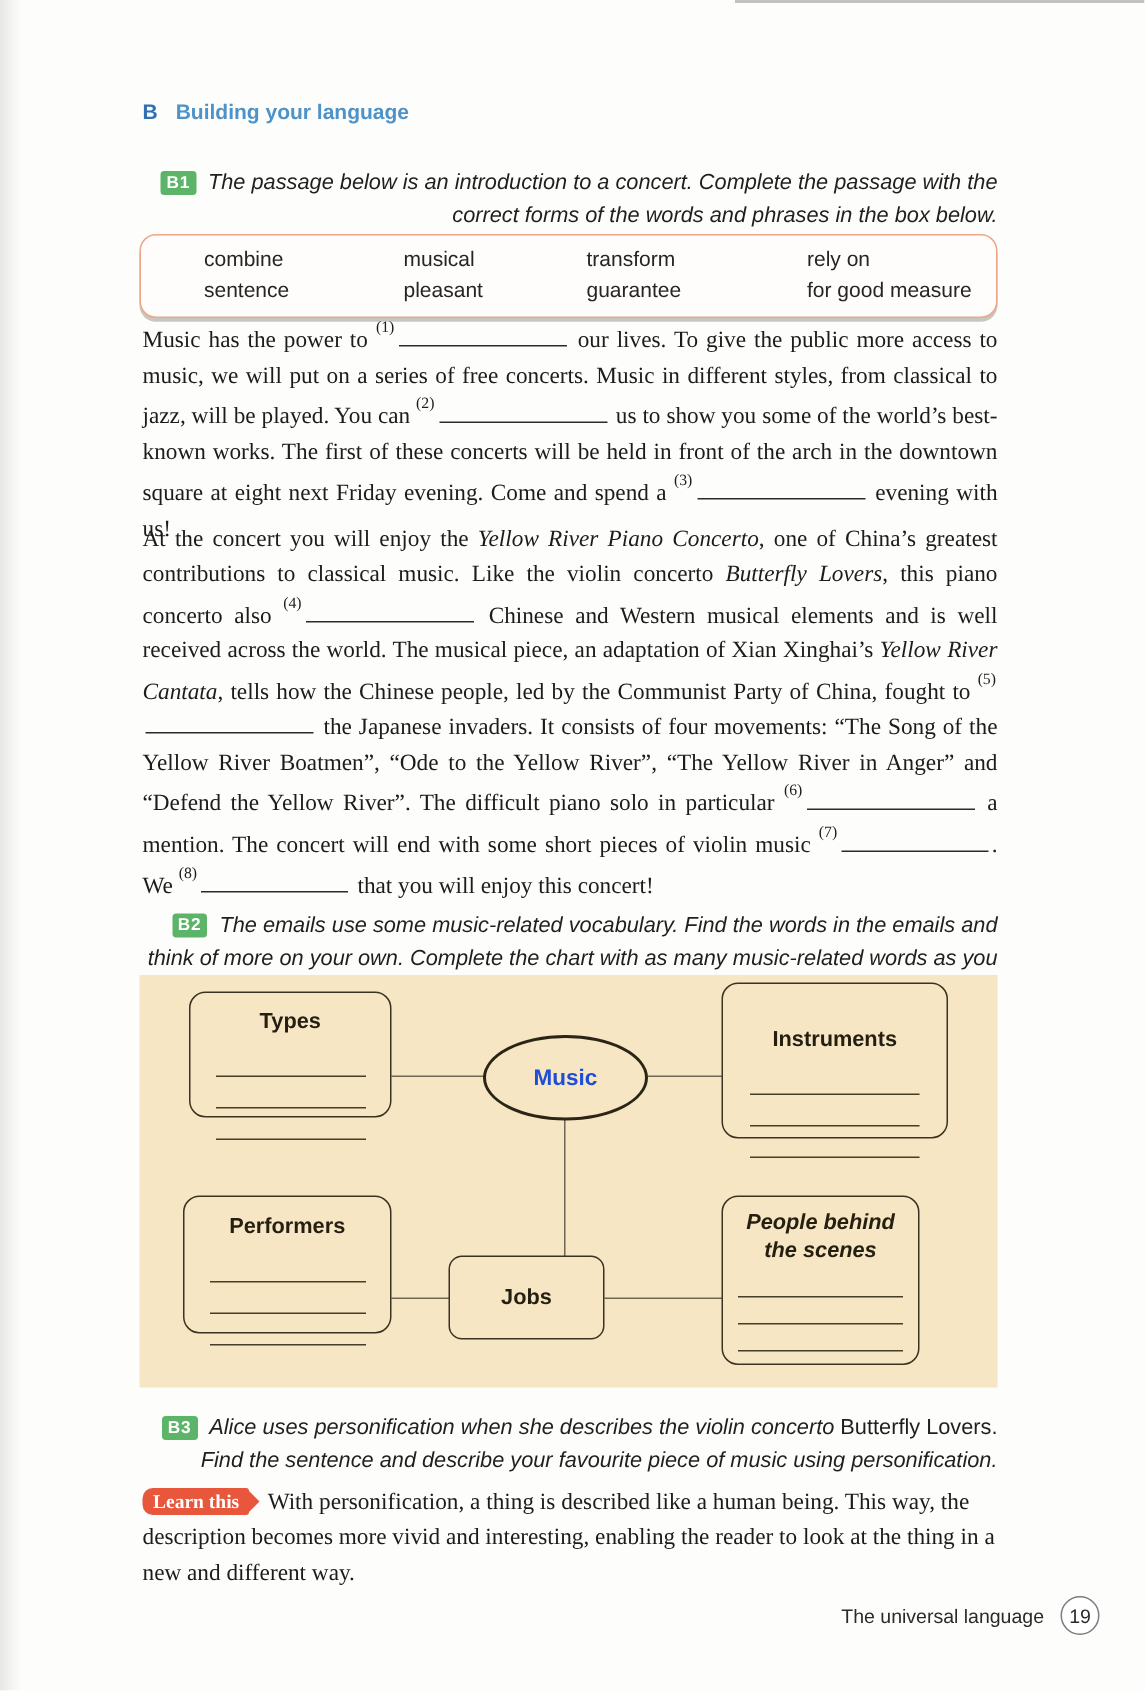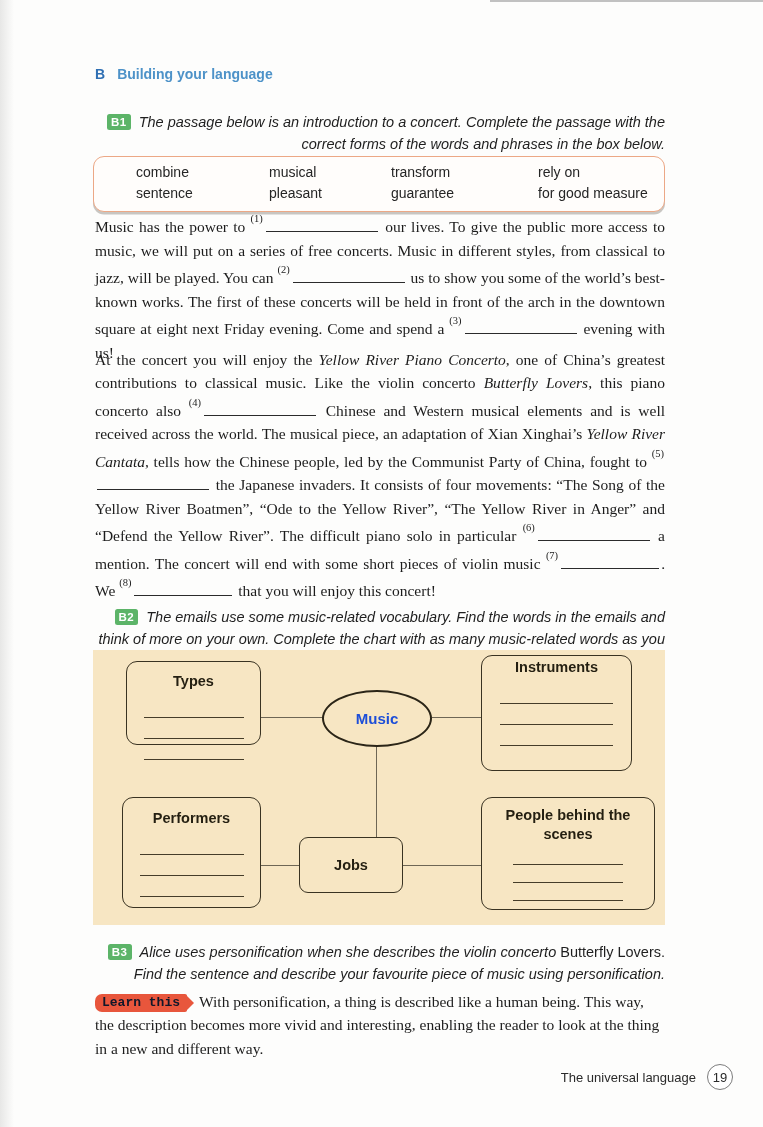--- a/index.html
+++ b/index.html
@@ -45,22 +45,22 @@
     box-sizing:border-box;font-family:"Liberation Sans",sans-serif;}
   .dbox .title{font-weight:bold;font-size:14.5px;color:#241f11;text-align:center;line-height:19px;}
   .rules{margin-top:6px;}
   .rule{height:20px;border-bottom:1.3px solid #463d29;width:105px;margin:0 auto;}
   .ellipse{position:absolute;border:2.2px solid #2b2517;border-radius:50%;background:#f7e6c3;
     display:flex;align-items:center;justify-content:center;box-sizing:border-box;}
   .ellipse .title{font-family:"Liberation Sans",sans-serif;font-weight:bold;font-size:15px;color:#1d4ed8;}
   .jobs{display:flex;align-items:center;justify-content:center;border-radius:9px;}
 
   
-  .learn-badge{display:inline-block;position:relative;background:#e8563c;color:#0f172a;
-    font-family:Liberation Mono, monospace;font-style:normal;font-weight:bold;font-size:13px;
+  .learn-badge{display:inline-block;position:relative;background:#e8563c;color:#ffffff;
+    font-family:Liberation Serif, serif;font-style:normal;font-weight:bold;font-size:13px;
     line-height:18px;padding:0 7px;border-radius:7px 2px 2px 7px;margin-right:12px;vertical-align:1px;}
   .learn-badge:after{content:"";position:absolute;right:-7px;top:1px;width:0;height:0;
     border-top:8px solid transparent;border-bottom:8px solid transparent;border-left:8px solid #e8563c;}
 
   
   .footer{top:1064px;right:30px;display:flex;align-items:center;gap:11px;
     font-family:"Liberation Sans",sans-serif;font-size:13px;color:#2a2a2a;}
   .pagenum{width:26px;height:26px;border:1.2px solid #7c7c7c;border-radius:50%;
     display:flex;align-items:center;justify-content:center;box-sizing:border-box;font-size:13px;background:#fff;}
 </style>
@@ -109,39 +109,39 @@
 
     <div class="dbox" style="left:33px;top:11px;width:135px;height:84px;padding-top:10px;">
       <div class="title">Types</div>
       <div class="rules">
         <div class="rule" style="width:100px;"></div>
         <div class="rule" style="width:100px;"></div>
         <div class="rule" style="width:100px;"></div>
       </div>
     </div>
 
-    <div class="dbox" style="left:388px;top:5px;width:151px;height:116px;padding-top:2px;">
+    <div class="dbox" style="left:388px;top:5px;width:151px;height:104px;padding-top:28px;">
       <div class="title">Instruments</div>
       <div class="rules">
         <div class="rule" style="width:113px;"></div>
         <div class="rule" style="width:113px;"></div>
         <div class="rule" style="width:113px;"></div>
       </div>
     </div>
 
-    <div class="dbox" style="left:29px;top:147px;width:139px;height:111px;padding-top:11px;">
+    <div class="dbox" style="left:29px;top:147px;width:139px;height:92px;padding-top:11px;">
       <div class="title">Performers</div>
       <div class="rules">
         <div class="rule" style="width:104px;"></div>
         <div class="rule" style="width:104px;"></div>
         <div class="rule" style="width:104px;"></div>
       </div>
     </div>
 
-    <div class="dbox" style="left:388px;top:147px;width:174px;height:113px;padding:8px 10px 0;">
+    <div class="dbox" style="left:388px;top:147px;width:132px;height:113px;padding:8px 10px 0;font-style:italic;">
       <div class="title">People behind the scenes</div>
       <div class="rules" style="margin-top:3px;">
         <div class="rule" style="width:110px;height:17px;"></div>
         <div class="rule" style="width:110px;height:17px;"></div>
         <div class="rule" style="width:110px;height:17px;"></div>
       </div>
     </div>
 
     <div class="ellipse" style="left:229px;top:40px;width:110px;height:57px;">
       <span class="title">Music</span>

